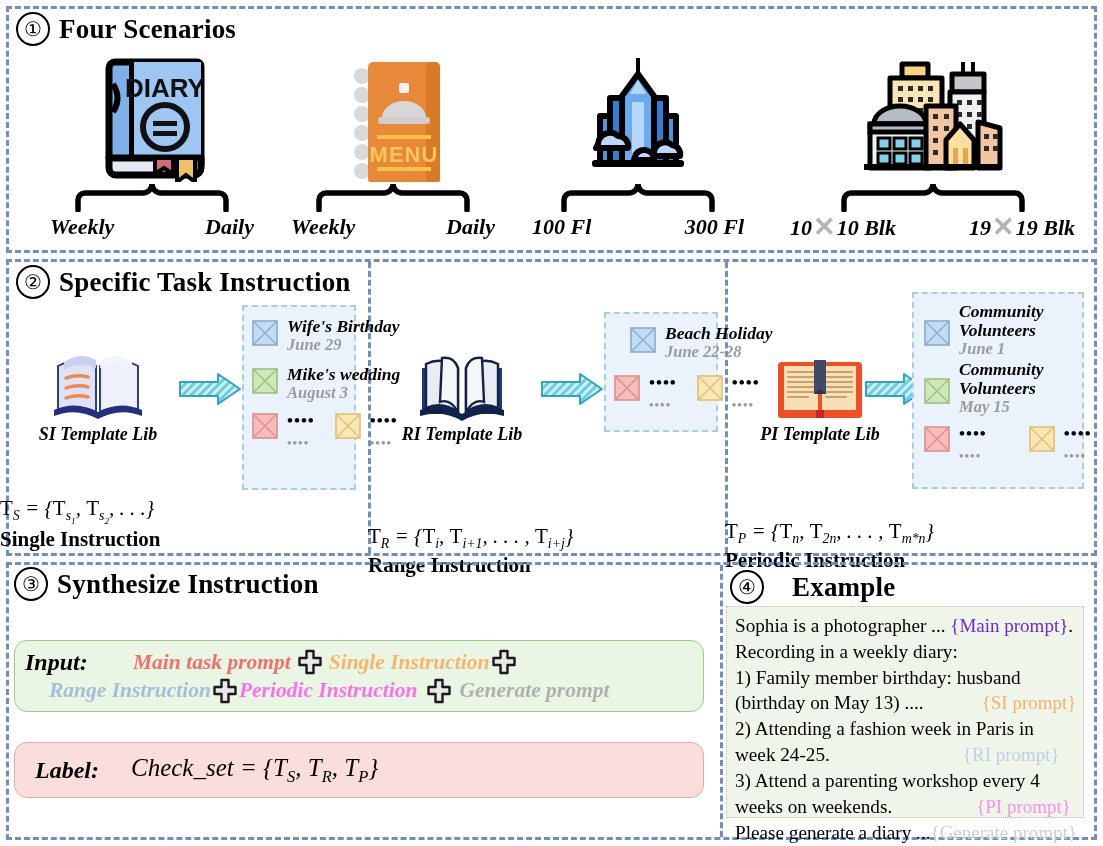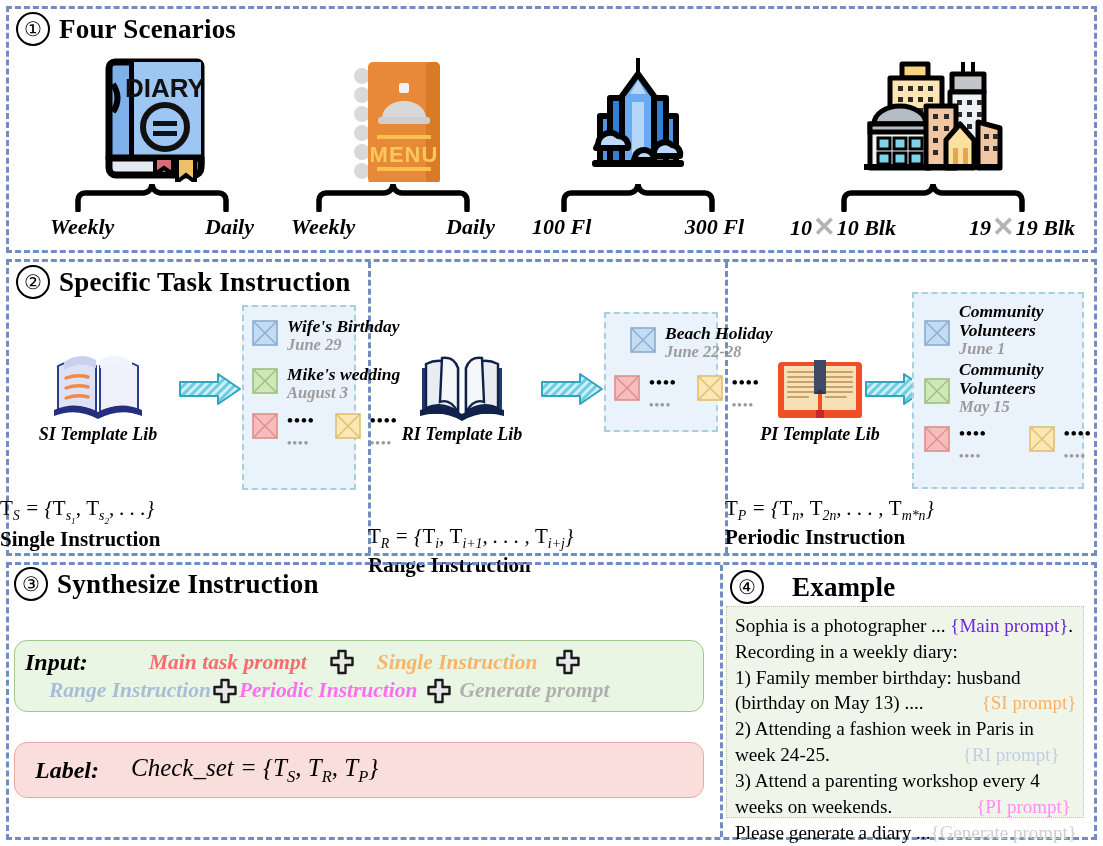--- a/index.html
+++ b/index.html
@@ -527,38 +527,38 @@
           </span>
           <span>
             <div class="dots">••••</div>
             <div class="dots small" style="margin-top:9px;">••••</div>
           </span>
         </div>
       </div>
     </div>
   </div>
 
-  <div class="formula" style="left:725px;top:496px;width:372px;">
+  <div class="formula" style="left:725px;top:519px;width:372px;">
     <div class="math">
       <span class="up">T</span><sub>P</sub> = {<span class="up">T</span><sub>n</sub>, <span class="up">T</span><sub>2n</sub>, . . . , <span class="up">T</span><sub>m*n</sub>}
     </div>
     <div class="cap">Periodic Instruction</div>
   </div>
 
   <div class="panel dashed-box" style="left:6px;top:562px;width:1091px;height:278px;"></div>
   <div class="vdiv" style="left:720px;top:565px;height:272px;"></div>
 
   <div class="sec-head" style="left:14px;top:567px;">
     <span class="sec-num">③</span>
     <span class="sec-title">Synthesize Instruction</span>
   </div>
 
   <div class="roundbox inputbox" style="left:14px;top:640px;width:690px;height:72px;padding:0 10px;">
     <div style="width:100%;">
-      <div style="display:flex;align-items:center;gap:16px;">
+      <div style="display:flex;align-items:center;gap:0;">
         <span class="kw" style="width:108px;">Input:</span>
         <span class="chip" style="color:#f76c6c;">Main task prompt</span>
         <span class="plus" style="margin:0 6px;">
           <svg width="26" height="26" viewBox="0 0 26 26">
               <path d="M9.5 2 h7 v7 h7 v7 h-7 v8 h-7 v-8 h-7 v-7 h7 z" fill="#e8e8e8" stroke="#1a1a1a" stroke-width="2.4" stroke-linejoin="round"></path>
             </svg>
         </span>
         <span class="chip" style="color:#f8b46a;">Single Instruction</span>
         <span class="plus" style="margin:0 0 0 2px;">
           <svg width="26" height="26" viewBox="0 0 26 26">

